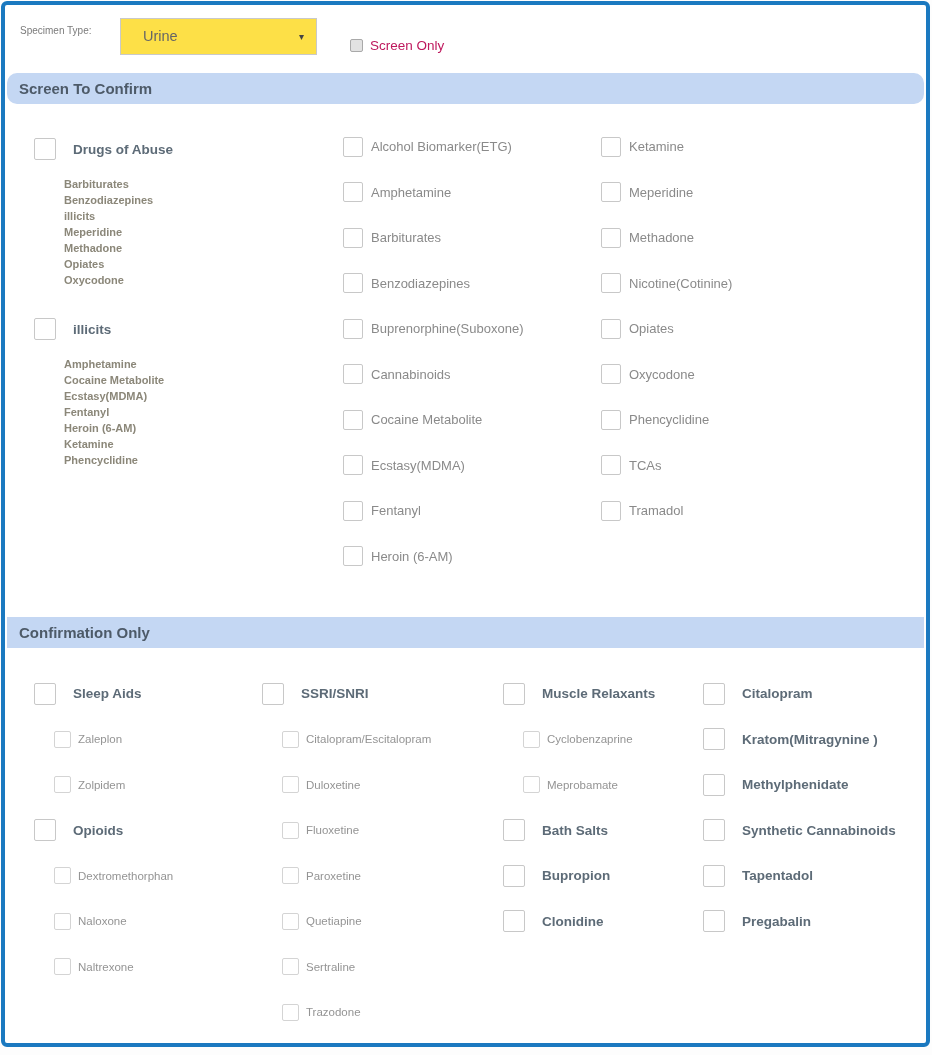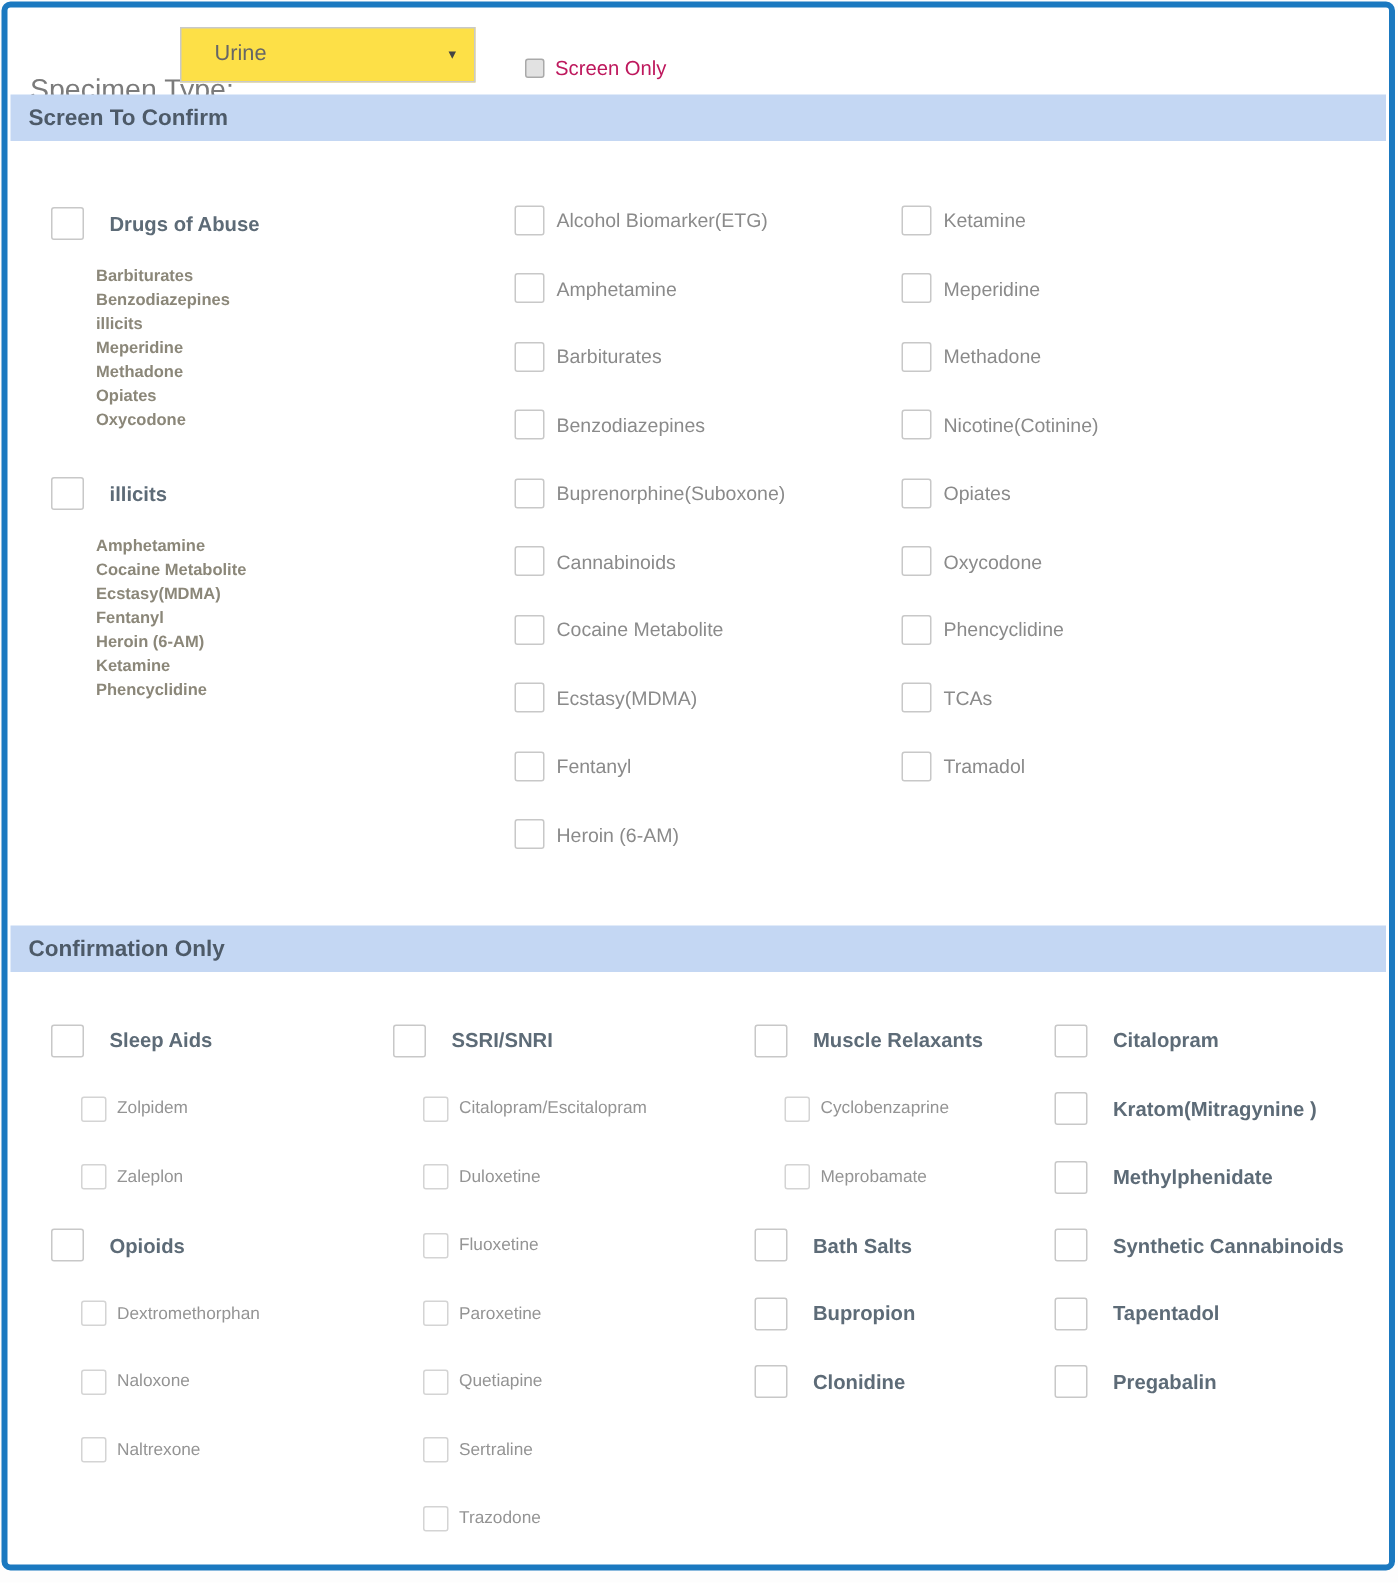--- a/index.html
+++ b/index.html
@@ -2,35 +2,35 @@
 <html style="--border: #1b79c0; --band-bg: #c4d7f3; --band-text: #4d5a68;"><head>
 <meta charset="utf-8">
 <style>
   * { margin:0; padding:0; box-sizing:border-box; }
   html,body { width:932px; height:1055px; background:#fdfdfd;
     font-family:"Liberation Sans", sans-serif; overflow:hidden; position:relative; }
   .page { position:absolute; left:1px; top:1px; width:929px; height:1046px;
     border:4px solid var(--border,#1b79c0); border-radius:6px; background:#fff; }
 
   
-  .spec-label { position:absolute; left:15px; top:45px; font-size:19px; color:#7b7b7b; }
+  .spec-label { position:absolute; left:15px; top:20px; font-size:10px; color:#7b7b7b; }
   .dropdown { position:absolute; left:115px; top:13px; width:197px; height:37px;
     border:1px solid #c9c9c9; background:#fde047; cursor:pointer; }
   .dd-value { position:absolute; left:22px; top:0; line-height:35px; font-size:14.5px; color:#666; }
   .dd-caret { position:absolute; right:12px; top:0; line-height:35px; font-size:10px; color:#444; }
   .screen-only { position:absolute; left:345px; top:33px; display:flex; align-items:center; }
   .mini-cb { width:13px; height:13px; border:1px solid #a9a9a9; background:#e2e2e2;
     border-radius:2px; margin-right:7px; cursor:pointer; }
   .so-label { font-size:13.5px; color:#be185d; }
 
   
   .band { position:absolute; left:2px; right:2px; height:31px; line-height:31px;
     background:var(--band-bg,#c4d7f3); color:var(--band-text,#4d5a68);
     font-size:15px; font-weight:bold; padding-left:12px; }
-  .band1 { top:58px; }
+  .band1 { top:68px;border-radius:10px; }
   .band2 { top:612px; }
 
   
   .row { height:45.5px; display:flex; align-items:center; }
   .cb { border:1px solid #c8c8c8; background:#fff; border-radius:2px; flex:0 0 auto; cursor:pointer; }
   .cb-lg { width:22px; height:22px; }
   .cb-md { width:20px; height:20px; }
   .cb-sm { width:17px; height:17px; border-color:#d4d4d4; }
   .lbl-g { font-size:13.5px; font-weight:bold; color:#5d6b77; margin-left:17px; }
   .lbl-md { font-size:13px; color:#8a8a8a; margin-left:8px; }
@@ -188,26 +188,26 @@
 
   <div class="band band2">Confirmation Only</div>
 
   <div class="co-col co-col-0" id="co-col-0">
       <div class="row">
         <span class="cb cb-lg"></span>
         <span class="lbl-g">Sleep Aids</span>
       </div>
       <div class="row ind">
         <span class="cb cb-sm"></span>
+        <span class="lbl-s">Zaleplon</span>
+      </div>
+      <div class="row ind">
+        <span class="cb cb-sm"></span>
         <span class="lbl-s">Zolpidem</span>
       </div>
-      <div class="row ind">
-        <span class="cb cb-sm"></span>
-        <span class="lbl-s">Zaleplon</span>
-      </div>
       <div class="row">
         <span class="cb cb-lg"></span>
         <span class="lbl-g">Opioids</span>
       </div>
       <div class="row ind">
         <span class="cb cb-sm"></span>
         <span class="lbl-s">Dextromethorphan</span>
       </div>
       <div class="row ind">
         <span class="cb cb-sm"></span>

